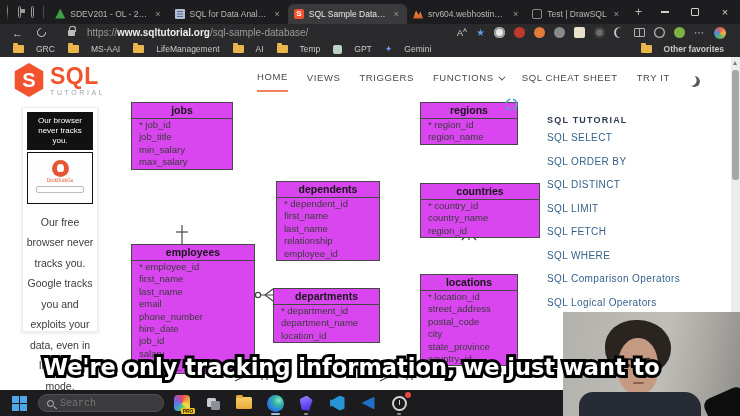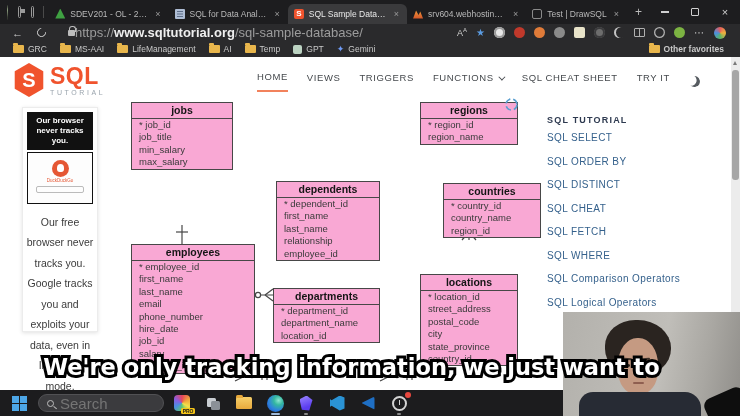--- a/index.html
+++ b/index.html
@@ -33,36 +33,36 @@
   .wc .min { width:8px; height:1.4px; background:#cfcfcf; }
   .wc .rest { width:8px; height:8px; border:1.2px solid #cfcfcf; border-radius:1px; }
 
   
   .toolbar { position:absolute; left:0; top:24px; width:740px; height:17px; background:#2a2a2c;
              display:flex; align-items:center; color:#bdbdbd; }
   .navbtn { font-size:11px; color:#cfcfcf; margin-left:12px; }
   .reload { width:9px; height:9px; border:1.3px solid #cfcfcf; border-radius:50%; border-top-color:transparent; margin-left:14px; transform:rotate(40deg); }
   .lock { width:7px; height:6px; background:#bdbdbd; border-radius:1px; position:relative; margin-left:22px; }
   .lock:before { content:""; position:absolute; left:1px; top:-4px; width:5px; height:5px; border:1.2px solid #bdbdbd; border-bottom:none; border-radius:3px 3px 0 0; }
-  .url { font-size:13px; margin-left:0; color:#9c9c9c; white-space:nowrap; }
+  .url { font-size:10px; margin-left:12px; color:#9c9c9c; white-space:nowrap; }
   .url b { color:#efefef; font-weight:bold; }
   .toolbar-right { margin-left:auto; display:flex; align-items:center; gap:9px; margin-right:14px; }
   .ext { width:11px; height:11px; border-radius:50%; flex:0 0 auto; }
   .aa { font-size:9px; color:#cfcfcf; }
   .aa sup { font-size:6px; }
   .star-on { color:#5b9be0; font-size:10px; }
   .split { width:11px; height:9px; border:1.2px solid #b0b0b0; border-radius:1px; position:relative; }
   .split:after { content:""; position:absolute; left:4px; top:0; width:1.2px; height:7px; background:#b0b0b0; }
   .dots { color:#cfcfcf; font-size:10px; letter-spacing:1px; }
   .copilot { width:12px; height:12px; border-radius:50%; background:conic-gradient(#e65c5c,#f0b13c,#58b368,#4a8fe0,#e65c5c); }
 
   
   .bmbar { position:absolute; left:0; top:41px; width:740px; height:16px; background:#2a2a2c;
            display:flex; align-items:center; color:#c9c9c9; font-size:8.5px; }
-  .bm { display:flex; align-items:center; gap:4px; margin-left:13px; }
+  .bm { display:flex; align-items:center; gap:12px; margin-left:13px; }
   .folder { width:11px; height:8px; background:#e8b64c; border-radius:1px; position:relative; }
   .folder:before { content:""; position:absolute; left:0; top:-2px; width:5px; height:2px; background:#e8b64c; border-radius:1px 1px 0 0; }
   .gpt-ico { width:9px; height:9px; background:#bcd3c2; border-radius:2px; }
   .gem-ico { color:#6f9bf5; font-size:9px; }
   .bm-right { margin-left:auto; margin-right:16px;font-weight:bold; }
 
   
   .page { position:absolute; left:0; top:57px; width:740px; height:333px; background:#fff; }
 
   .sitehead { position:absolute; left:0; top:0; width:740px; height:43px; }
@@ -77,32 +77,32 @@
          font-size:9.5px; letter-spacing:0.6px; color:#45494d; }
   .nav .item { padding-bottom:8px; }
   .nav .item.active { border-bottom:2px solid #f2825c; }
   .chev { display:inline-block; width:5px; height:5px; border-right:1.2px solid #45494d; border-bottom:1.2px solid #45494d;
           transform:rotate(45deg) translateY(-2px); margin-left:4px; }
   .moon { width:11px; height:11px; border-radius:50%; box-shadow:inset -3px -2px 0 0 #565b60; transform:rotate(-15deg); }
 
   
   .ad { position:absolute; left:22px; top:50px; width:76px; height:225px; background:#fff;
         border:1px solid #ececec; box-shadow:0 1px 4px rgba(0,0,0,.12); text-align:center; }
-  .ad-head { background:#111; color:#fff; font-weight:bold; font-size:8px; line-height:1.25; padding:4px 3px; margin:4px 4px 0 4px; }
+  .ad-head { background:#111; color:#fff; font-weight:normal; font-size:8px; line-height:1.25; padding:4px 3px; margin:4px 4px 0 4px; }
   .ad-img { margin:2px 4px 0 4px; border:1.5px solid #111; height:52px; position:relative; background:#fdfdfd; }
   .ddg { width:17px; height:17px; border-radius:50%; background:#e55734; margin:7px auto 1px auto; position:relative; }
   .ddg:after { content:""; position:absolute; left:5px; top:4px; width:7px; height:8px; background:#fff; border-radius:50% 50% 40% 40%; }
   .ddg-name { font-size:4.5px; color:#e55734; }
   .ddg-search { margin:3px auto 0 auto; width:48px; height:7px; border:1px solid #bbb; border-radius:2px; }
   .ad-body { font-size:10.5px; color:#3b3b3b; line-height:1.95; padding:8px 2px 0 2px; }
   .ad-btn { display:inline-block; margin-top:9px; background:#625df5; color:#fff; font-size:5.5px;
             letter-spacing:0.5px; padding:3px 6px; border-radius:2px; font-weight:bold; }
 
   
-  .tbl { position:absolute; background:#f9a8d4; border:1.2px solid #474747; font-size:9.5px; color:#3a3a3a; }
+  .tbl { position:absolute; background:#d946ef; border:1.2px solid #474747; font-size:9.5px; color:#3a3a3a; }
   .tbl-h { font-weight:bold; color:#151515; text-align:center; font-size:10.5px; line-height:15px;
            border-bottom:1.2px solid #474747; }
   .tbl-r { line-height:12.4px; padding-left:7px; white-space:nowrap; }
   .connectors { position:absolute; left:125px; top:95px; width:410px; height:290px; pointer-events:none; }
   .sync-ico { position:absolute; left:504px; top:40px; }
 
   
   .rside { position:absolute; left:547px; top:58px; width:180px; }
   .rside .head { font-size:9px; font-weight:bold; letter-spacing:1.2px; color:#2e3a50; margin-bottom:7px; }
   .rside .lnk { font-size:10px; color:#35618c; letter-spacing:0.4px; height:23.5px; }
@@ -133,22 +133,22 @@
 
   
   .taskbar { position:absolute; left:0; top:390px; width:740px; height:26px; background:#1c1c1e; z-index:30;
              display:flex; align-items:center; }
   .start { margin-left:12px; width:15px; height:15px; display:grid; grid-template-columns:7px 7px; gap:1px; }
   .start i { width:7px; height:7px; background:#4da7e8; }
   .tsearch { margin-left:11px; width:126px; height:18px; background:#3b3b3e; border:1px solid #515154;
              border-radius:10px; display:flex; align-items:center; gap:6px; padding:0 8px; }
   .lens { width:7px; height:7px; border:1.4px solid #bdbdbd; border-radius:50%; position:relative; flex:0 0 auto; }
   .lens:after { content:""; position:absolute; left:5px; top:6px; width:4px; height:1.4px; background:#bdbdbd; transform:rotate(40deg); }
-  .tsearch input { background:transparent; border:none; outline:none; color:#c6c6c6; font-size:15px; width:80px;
-                   font-family:Liberation Sans, sans-serif; }
+  .tsearch input { background:transparent; border:none; outline:none; color:#c6c6c6; font-size:10px; width:80px;
+                   font-family:Liberation Mono, monospace; }
   .task-ico { position:relative; width:26px; height:24px; display:flex; align-items:center; justify-content:center; margin-left:5px; }
   .ico-rainbow { width:16px; height:16px; border-radius:4px; background:conic-gradient(#e6455c,#f0a23c,#f5e04a,#5fc46a,#4a8fe0,#8a5ce0,#e6455c); }
   .pro { position:absolute; right:0; bottom:1px; background:#f5c518; color:#1a1a1a; font-size:5px; font-weight:bold;
          padding:0 1.5px; border-radius:1.5px; }
   .ico-taskview { width:13px; height:11px; position:relative; }
   .ico-taskview:before { content:""; position:absolute; left:0; top:0; width:9px; height:9px; background:#c9cdd2; border-radius:1.5px; }
   .ico-taskview:after { content:""; position:absolute; left:4px; top:3px; width:9px; height:9px; background:#8b9097; border-radius:1.5px; }
   .ico-folder { width:16px; height:12px; background:linear-gradient(180deg,#f6cf6a,#e8a93c); border-radius:1.5px; position:relative; }
   .ico-folder:before { content:""; position:absolute; left:0; top:-2.5px; width:7px; height:3px; background:#e8a93c; border-radius:1.5px 1.5px 0 0; }
   .ico-edge { width:17px; height:17px; border-radius:50%; background:radial-gradient(circle at 68% 32%,#8ee6d2 0%,#35b8a0 28%,#2d7fe0 62%,#1f4fa8 100%); }
@@ -356,21 +356,21 @@
 
     <div class="tbl" style="left:276px;top:124px;width:104px">
       <div class="tbl-h">dependents</div>
       <div class="tbl-r">* dependent_id</div>
       <div class="tbl-r">first_name</div>
       <div class="tbl-r">last_name</div>
       <div class="tbl-r">relationship</div>
       <div class="tbl-r">employee_id</div>
     </div>
 
-    <div class="tbl" style="left:443px;top:126px;width:98px">
+    <div class="tbl" style="left:420px;top:126px;width:120px">
       <div class="tbl-h">countries</div>
       <div class="tbl-r">* country_id</div>
       <div class="tbl-r">country_name</div>
       <div class="tbl-r">region_id</div>
     </div>
 
     <div class="tbl" style="left:131px;top:187px;width:124px">
       <div class="tbl-h">employees</div>
       <div class="tbl-r">* employee_id</div>
       <div class="tbl-r">first_name</div>
@@ -398,21 +398,21 @@
       <div class="tbl-r">city</div>
       <div class="tbl-r">state_province</div>
       <div class="tbl-r">country_id</div>
     </div>
 
     <div class="rside">
       <div class="head">SQL TUTORIAL</div>
       <div class="lnk">SQL SELECT</div>
       <div class="lnk">SQL ORDER BY</div>
       <div class="lnk">SQL DISTINCT</div>
-      <div class="lnk">SQL CHEAT</div>
+      <div class="lnk">SQL LIMIT</div>
       <div class="lnk">SQL FETCH</div>
       <div class="lnk">SQL WHERE</div>
       <div class="lnk">SQL Comparison Operators</div>
       <div class="lnk">SQL Logical Operators</div>
     </div>
 
     <div class="sb">
       <div class="sb-up"></div>
       <div class="sb-thumb"></div>
     </div>

